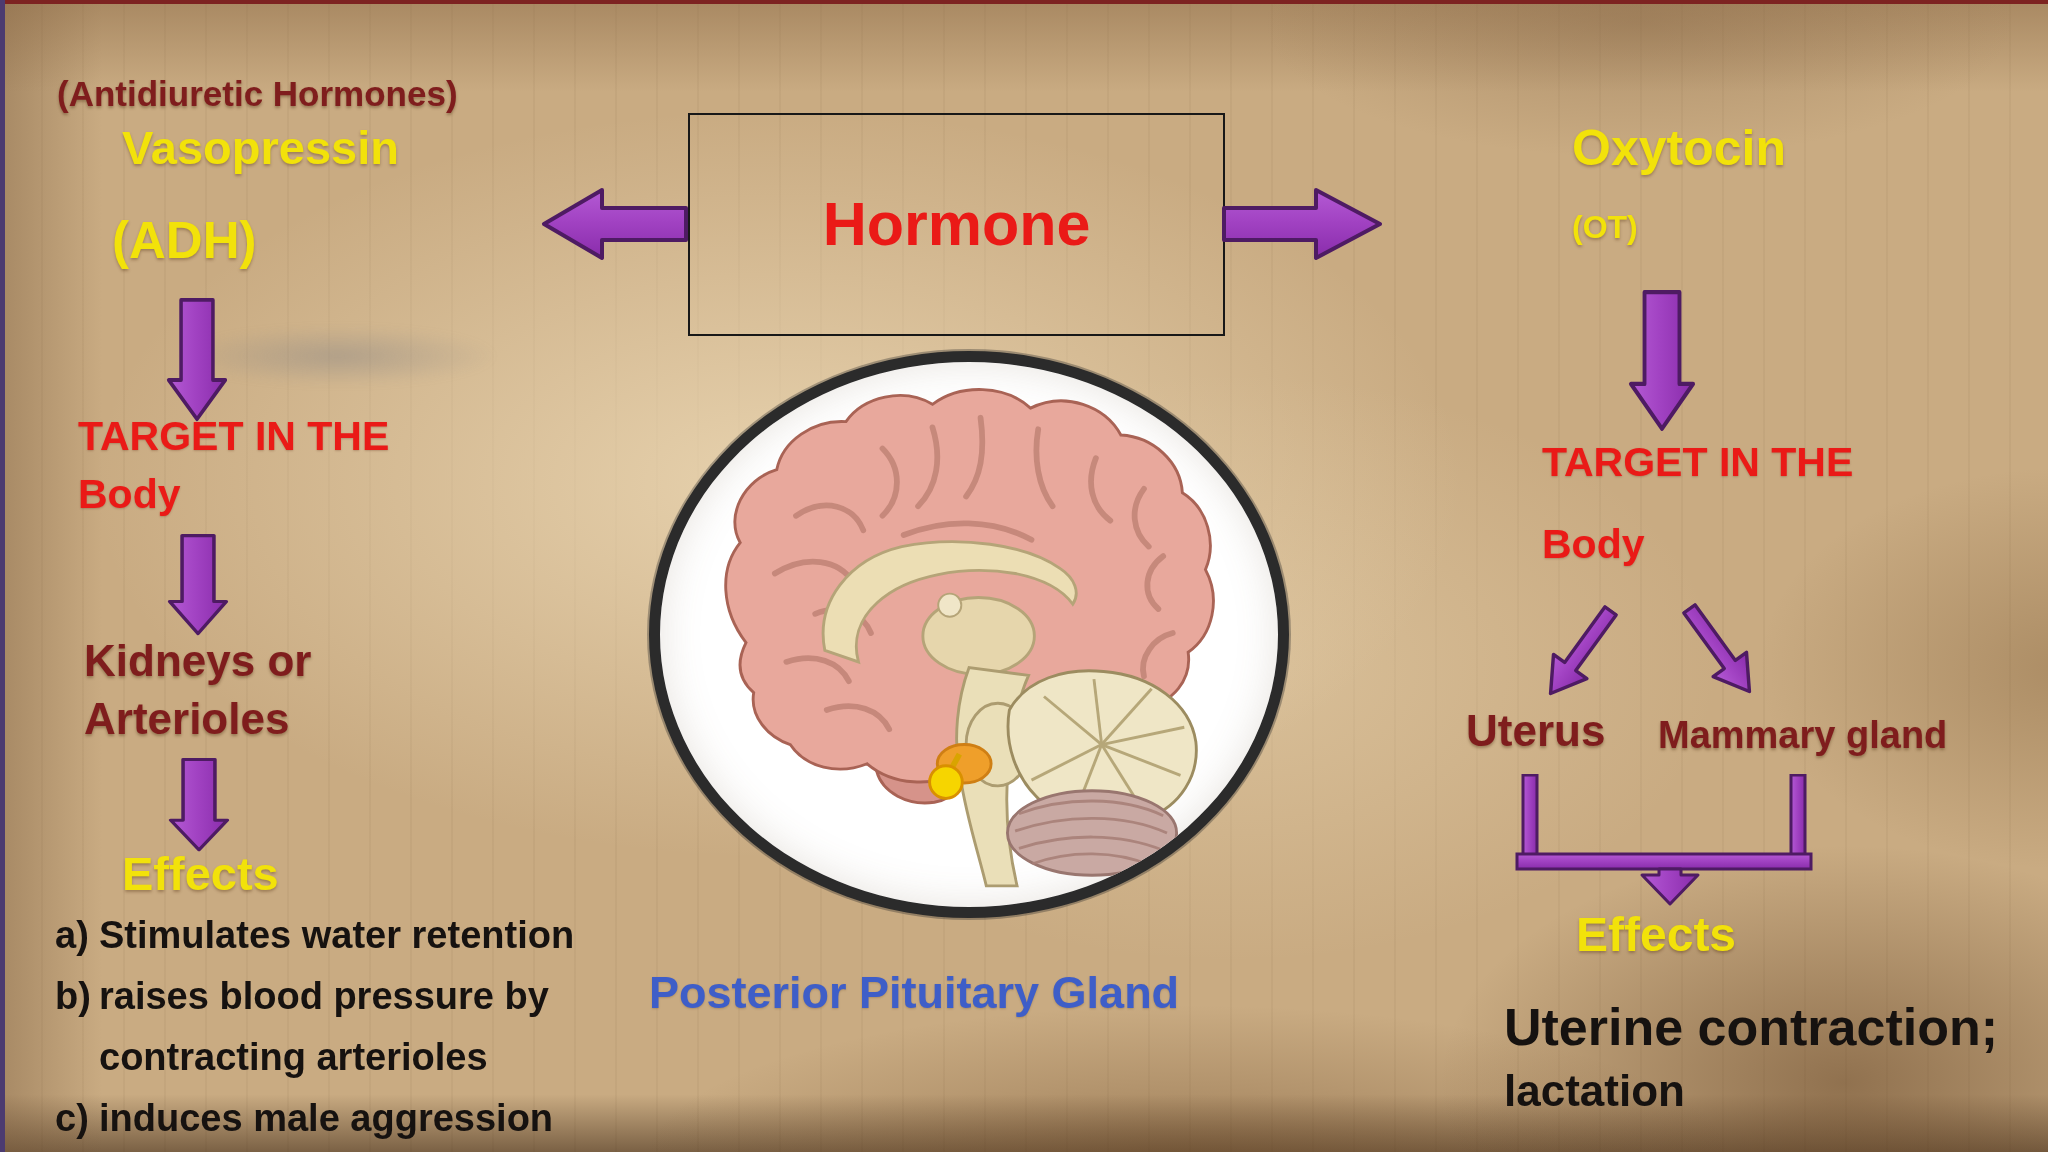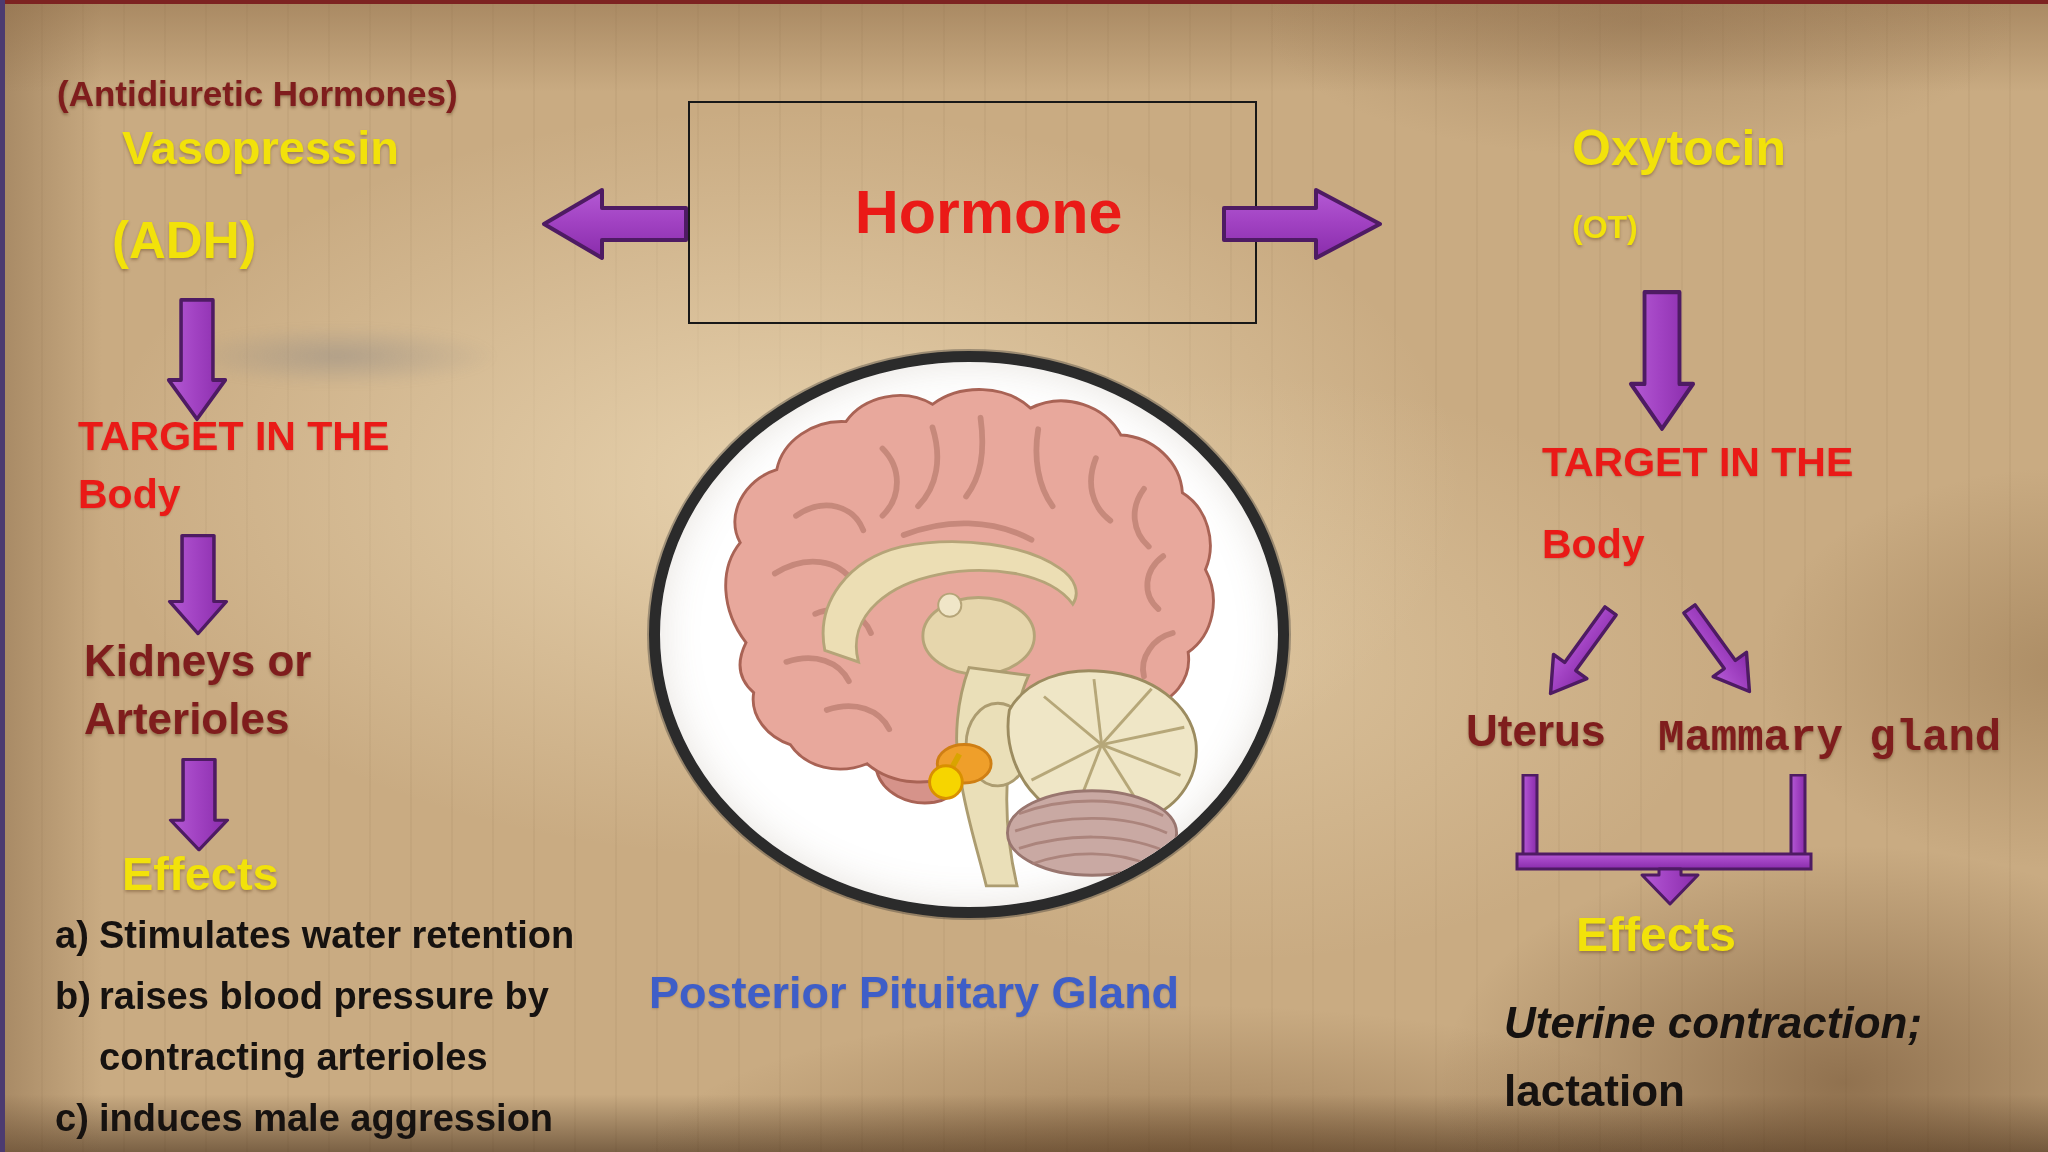--- a/index.html
+++ b/index.html
@@ -58,21 +58,21 @@
   </defs>
 </svg>
 
 <div class="abs" style="left:0;top:0;width:2048px;height:4px;background:#7d2321;"></div>
 <div class="abs" style="left:0;top:0;width:5px;height:1152px;background:#4c3b70;"></div>
 
 <div class="abs" style="left:178px;top:326px;width:320px;height:60px;border-radius:50%;background:radial-gradient(ellipse at center, rgba(125,125,130,.38), rgba(125,125,130,0) 70%);filter:blur(4px);"></div>
 
 <div class="abs txt white" style="left:57px;top:74px;font-size:35px;">(Antidiuretic Hormones)</div>
 
-<div class="abs hormone-box" style="left:688px;top:101px;width:533px;height:219px;padding-left:32px;">
+<div class="abs hormone-box" style="left:688px;top:113px;width:533px;height:219px;">
   <div>Hormone</div>
 </div>
 
 <svg class="abs" style="left:538px;top:185px;" width="152" height="78" viewBox="0 0 152 78">
   <polygon points="148,23 64,23 64,5 6,39 64,73 64,55 148,55" fill="url(#ph)" stroke="#4e1b63" stroke-width="4" stroke-linejoin="round"></polygon>
 </svg>
 <svg class="abs" style="left:1220px;top:185px;" width="166" height="78" viewBox="0 0 166 78">
   <polygon points="4,23 96,23 96,5 160,39 96,73 96,55 4,55" fill="url(#ph)" stroke="#4e1b63" stroke-width="4" stroke-linejoin="round"></polygon>
 </svg>
 
@@ -126,31 +126,31 @@
 <div class="abs txt red" style="left:1542px;top:522px;font-size:41px;">Body</div>
 
 <svg class="abs" style="left:1548px;top:599px;transform:rotate(36deg);" width="64" height="108" viewBox="0 0 64 110">
   <polygon points="25,2 39,2 39,72 53,72 32,106 11,72 25,72" fill="url(#pv)" stroke="#4e1b63" stroke-width="3.5" stroke-linejoin="round"></polygon>
 </svg>
 <svg class="abs" style="left:1688px;top:597px;transform:rotate(-36deg);" width="64" height="108" viewBox="0 0 64 110">
   <polygon points="25,2 39,2 39,72 53,72 32,106 11,72 25,72" fill="url(#pv)" stroke="#4e1b63" stroke-width="3.5" stroke-linejoin="round"></polygon>
 </svg>
 
 <div class="abs txt white" style="left:1466px;top:706px;font-size:44px;">Uterus</div>
-<div class="abs txt white" style="left:1658px;top:714px;font-size:44px;font-family:Liberation Mono, monospace;">Mammary gland</div>
+<div class="abs txt white" style="left:1658px;top:714px;font-size:38px;">Mammary gland</div>
 
 <svg class="abs" style="left:1514px;top:774px;" width="300" height="134" viewBox="0 0 300 134">
   <rect x="9" y="1" width="14" height="82" fill="url(#pv)" stroke="#4e1b63" stroke-width="3"></rect>
   <rect x="277" y="1" width="14" height="82" fill="url(#pv)" stroke="#4e1b63" stroke-width="3"></rect>
   <rect x="3" y="80" width="294" height="15" fill="url(#ph)" stroke="#4e1b63" stroke-width="3"></rect>
   <polygon points="145,95 167,95 167,101 184,101 156,130 128,101 145,101" fill="url(#pv)" stroke="#4e1b63" stroke-width="3" stroke-linejoin="round"></polygon>
 </svg>
 
 <div class="abs txt yellow" style="left:1576px;top:908px;font-size:48px;">Effects</div>
-<div class="abs txt black" style="left:1504px;top:998px;font-size:44px;font-style:italic;">Uterine contraction;</div>
+<div class="abs txt black" style="left:1504px;top:998px;font-size:52px;">Uterine contraction;</div>
 <div class="abs txt black" style="left:1504px;top:1066px;font-size:44px;">lactation</div>
 
 <div class="abs oval" style="left:649px;top:351px;width:618px;height:545px;">
   <svg width="618" height="545" viewBox="0 0 640 567">
 
     <path d="M225,398 C258,385 302,392 318,414 C322,436 306,454 284,458 C256,462 230,448 224,426 Z" fill="#d6938a" stroke="#a96355" stroke-width="3"></path>
 
     <path d="M88,292 C62,258 60,215 82,188 C66,160 86,122 120,112 C126,82 158,60 192,62 C210,36 252,26 282,44 C312,22 358,24 384,48 C420,30 462,46 478,76 C512,78 540,104 542,136 C568,152 578,188 566,216 C582,246 574,284 548,302 C552,330 532,356 502,358 C492,384 462,398 436,388 C420,408 392,416 370,404 C360,420 340,430 318,424 C282,444 240,440 214,418 C184,430 150,422 134,398 C110,390 92,368 96,344 C80,330 78,312 88,292 Z" fill="#e8a89c" stroke="#a96355" stroke-width="3"></path>
 
     <g fill="none" stroke="#c5877a" stroke-width="6" stroke-linecap="round" opacity=".95">

